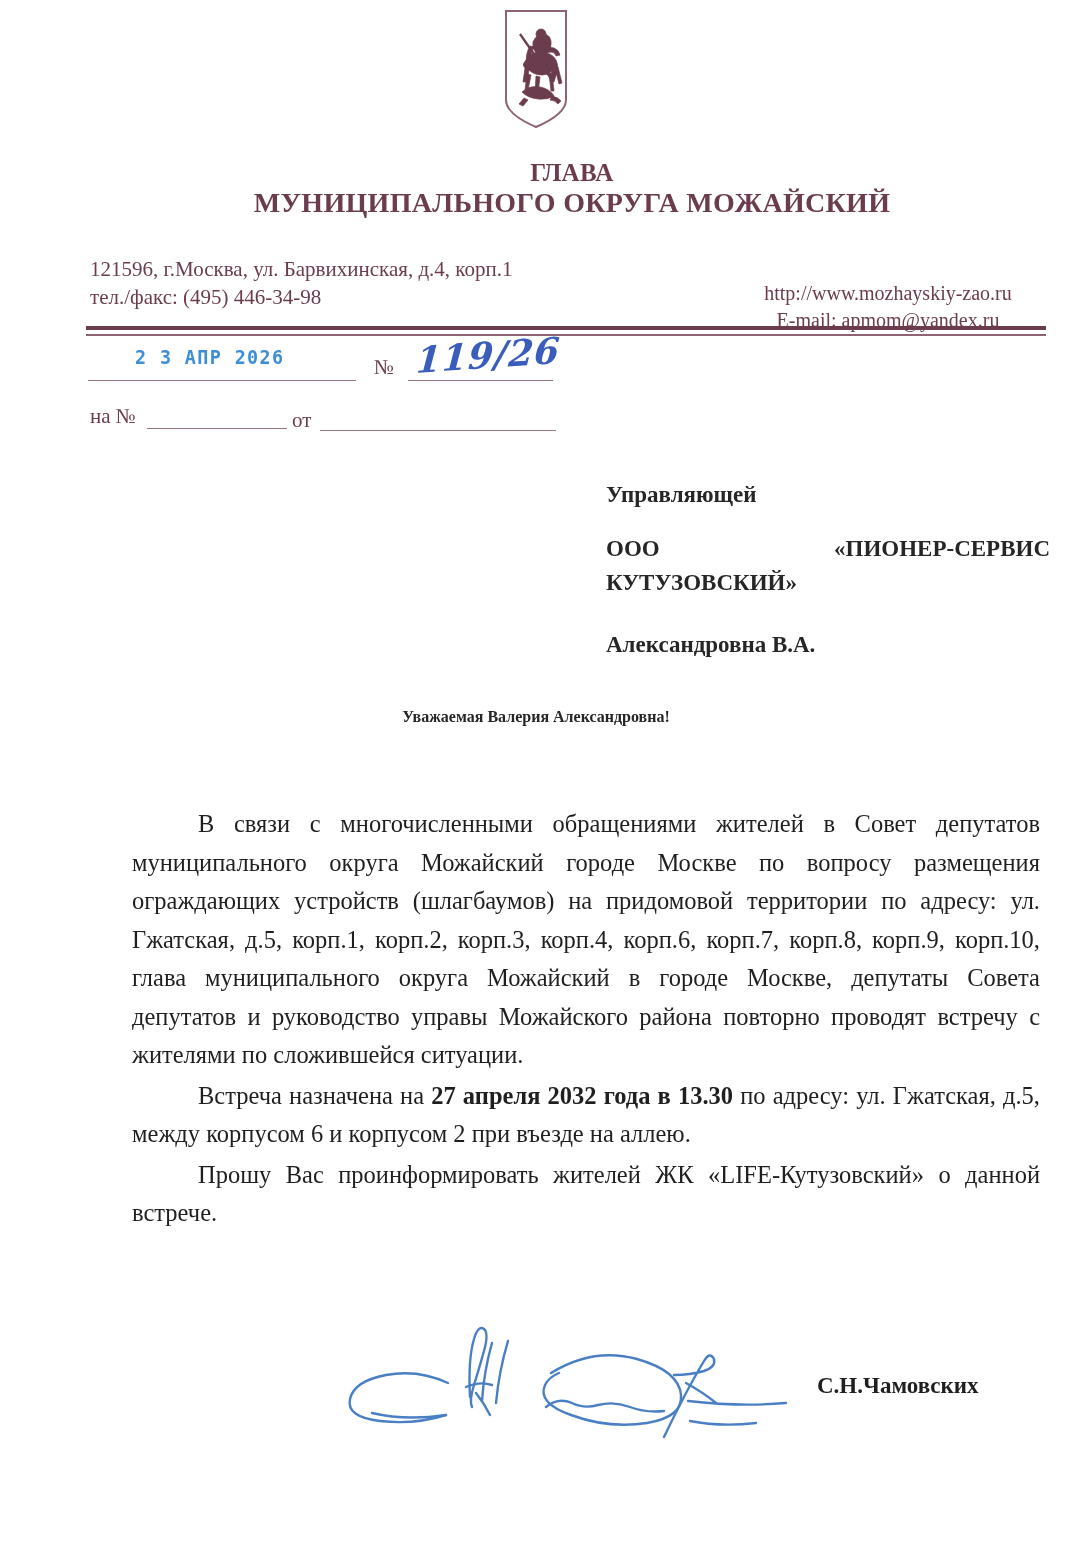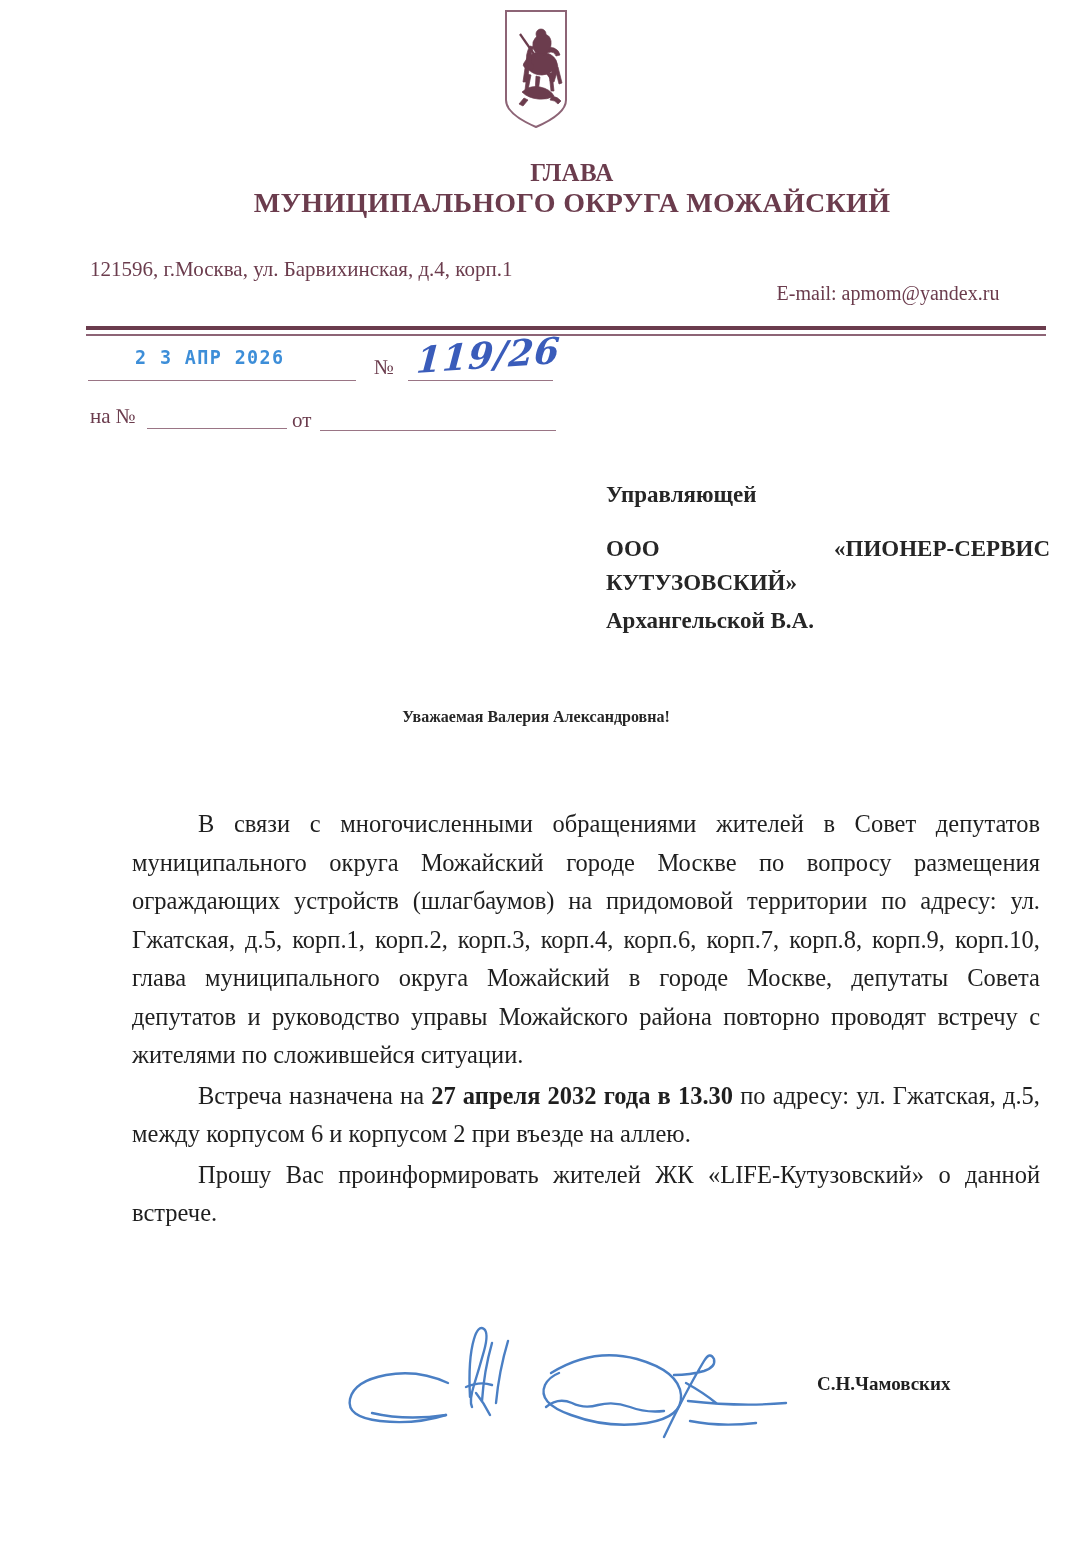--- a/index.html
+++ b/index.html
@@ -170,21 +170,21 @@
     width: 444px;
     font-weight: bold;
     font-size: 23px;
     line-height: 34px;
     color: #262626;
   }
   .addressee .role { margin-bottom: 20px; }
   .addressee .company {
     text-align: justify;
     text-align-last: left;
-    margin-bottom: 4px;
+    margin-bottom: 28px;
   }
   .addressee .person { }
 
   
   .greeting {
     position: absolute;
     top: 708px;
     left: 0;
     width: 1072px;
     text-align: center;
@@ -223,21 +223,21 @@
     top: 0;
     left: 0;
     width: 540px;
     height: 130px;
   }
   .sig-name {
     position: absolute;
     top: 58px;
     left: 487px;
     font-weight: bold;
-    font-size: 19px;
+    font-size: 23px;
     color: #1f1f1f;
     white-space: nowrap;
   }
 </style>
 </head>
 <body>
 
 <div class="emblem-wrap">
   <svg class="emblem" viewBox="0 0 72 122">
     <path d="M6 3 H66 V92 Q66 106 36 119 Q6 106 6 92 Z" fill="#ffffff" stroke="#8d6476" stroke-width="2"></path>
@@ -268,23 +268,25 @@
   </svg>
 </div>
 
 <div class="org-title">
   <div>ГЛАВА</div>
   <div class="line2">МУНИЦИПАЛЬНОГО ОКРУГА МОЖАЙСКИЙ</div>
 </div>
 
 <div class="contact-left">
   <div>121596, г.Москва, ул. Барвихинская, д.4, корп.1</div>
+  <div>тел./факс: (495) 446-34-98</div>
 </div>
 
 <div class="contact-right">
+  <div>http://www.mozhayskiy-zao.ru</div>
   <div>E-mail: apmom@yandex.ru</div>
 </div>
 
 <div class="rule rule-thick"></div>
 <div class="rule rule-thin"></div>
 
 <div class="reg-line-1"></div>
 <div class="stamp-date">2 3 АПР 2026</div>
 
 <div class="reg-no-label">№</div>
@@ -292,21 +294,21 @@
 <div class="hand-no">119/26</div>
 
 <div class="onref">на №</div>
 <div class="reg-line-3"></div>
 <div class="onref-ot">от</div>
 <div class="reg-line-4"></div>
 
 <div class="addressee">
   <div class="role">Управляющей</div>
   <div class="company">ООО «ПИОНЕР-СЕРВИС КУТУЗОВСКИЙ»</div>
-  <div class="person">Архангельской В.А.</div>
+  <div class="person">Александровна В.А.</div>
 </div>
 
 <div class="greeting">Уважаемая Валерия Александровна!</div>
 
 <div class="body-text">
   <p>В связи с многочисленными обращениями жителей в Совет депутатов муниципального округа Можайский городе Москве по вопросу размещения ограждающих устройств (шлагбаумов) на придомовой территории по адресу: ул. Гжатская, д.5, корп.1, корп.2, корп.3, корп.4, корп.6, корп.7, корп.8, корп.9, корп.10, глава муниципального округа Можайский в городе Москве, депутаты Совета депутатов и руководство управы Можайского района повторно проводят встречу с жителями по сложившейся ситуации.</p>
   <p><span>Встреча назначена на </span><b>27 апреля 2032 года в 13.30</b><span> по адресу: ул. Гжатская, д.5, между корпусом 6 и корпусом 2 при въезде на аллею.</span></p>
   <p>Прошу Вас проинформировать жителей ЖК «LIFE-Кутузовский» о данной встрече.</p>
 </div>
 

